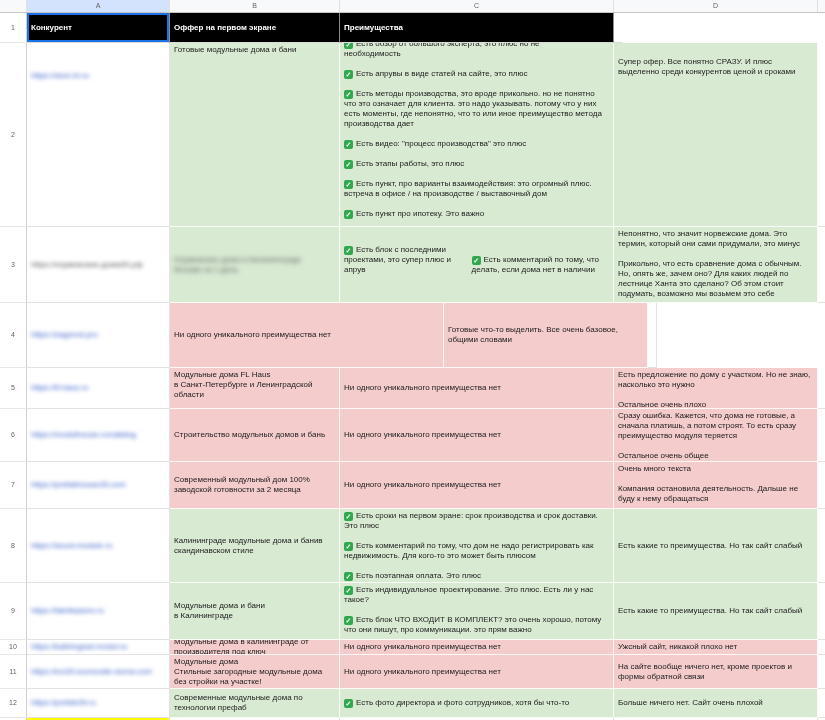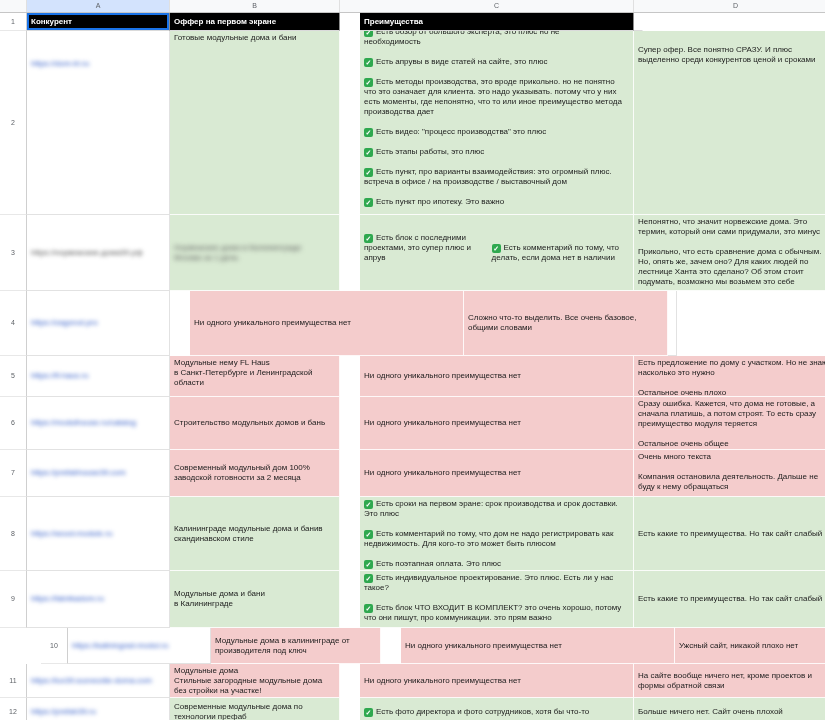--- a/index.html
+++ b/index.html
@@ -4,21 +4,21 @@
 <style>
   html,body{margin:0;padding:0;background:#fff;}
   #app{position:relative;width:825px;height:720px;overflow:hidden;background:#fff;
        font-family:"Liberation Sans",sans-serif;font-size:8px;line-height:10px;color:#1b1b1b;}
   
   .hstrip{display:flex;height:13px;background:#f8f9fa;box-sizing:border-box;
           border-bottom:1px solid #c6c6c6;}
   .hcell{box-sizing:border-box;border-right:1px solid #e0e0e0;color:#5f6368;font-size:7px;
          display:flex;align-items:center;justify-content:center;flex:none;}
   .hcell.sel{background:#d3e3fd;}
-  .w-gut{width:27px;} .w-a{width:143px;} .w-b{width:170px;} .w-c{width:274px;margin-left:20px;}
+  .w-gut{width:27px;} .w-a{width:143px;} .w-b{width:170px;} .w-c{width:274px;}
   .w-d{width:204px;} .w-e{width:7px;border-right:none;}
   
   .row{display:flex;box-sizing:border-box;flex:none;}
   .gut{width:27px;flex:none;box-sizing:border-box;background:#fff;
        border-right:1px solid #cfcfcf;border-bottom:1px solid #e8e8e8;
        display:flex;align-items:center;justify-content:center;color:#5f6368;font-size:7px;}
   .cell{box-sizing:border-box;flex:none;border-right:1px solid #e2e2e2;border-bottom:1px solid #e2e2e2;
         padding:2px 4px;overflow:hidden;white-space:pre-line;}
   .cell.g{background:#d9ead3;border-right-color:rgba(255,255,255,.85);border-bottom-color:rgba(255,255,255,.85);}
   .cell.r{background:#f4cccc;border-right-color:rgba(255,255,255,.85);border-bottom-color:rgba(255,255,255,.85);}
@@ -48,21 +48,21 @@
 
   <div class="hstrip">
     <div class="hcell w-gut"></div>
     <div class="hcell w-a sel">A</div>
     <div class="hcell w-b">B</div>
     <div class="hcell w-c">C</div>
     <div class="hcell w-d">D</div>
     <div class="hcell w-e"></div>
   </div>
 
-  <div class="row hdr" style="height:18px">
+  <div class="row hdr" style="height:30px">
     <div class="gut">1</div>
     <div class="cell w-a selbox">Конкурент</div>
     <div class="cell w-b">Оффер на первом экране</div>
     <div class="cell w-c">Преимущества</div>
     <div class="cell w-e plain"></div>
   </div>
 
   <div id="rows">
       <div class="row" style="height: 184px;">
         <div class="gut">2</div>
@@ -81,27 +81,27 @@
         <div class="cell w-c g vc"><div class="item"><span class="chk">✓</span>Есть блок с последними проектами, это супер плюс и апрув</div><div class="item"><span class="chk">✓</span>Есть комментарий по тому, что делать, если дома нет в наличии</div></div>
         <div class="cell w-d g"><span>Непонятно, что значит норвежские дома. Это термин, который они сами придумали, это минус
 
 Прикольно, что есть сравнение дома с обычным. Но, опять же, зачем оно? Для каких людей по лестнице Ханта это сделано? Об этом стоит подумать, возможно мы возьмем это себе</span></div>
         <div class="cell w-e"></div>
       </div>
       <div class="row" style="height: 65px;">
         <div class="gut">4</div>
         <div class="cell w-a vc"><span class="link">https://zagorod.pro</span></div>
         <div class="cell w-c r vc"><span>Ни одного уникального преимущества нет</span></div>
-        <div class="cell w-d r vc"><span>Сложно что-то выделить. Все очень базовое, общими словами</span></div>
+        <div class="cell w-d r vc"><span>Готовые что-то выделить. Все очень базовое, общими словами</span></div>
         <div class="cell w-e"></div>
       </div>
       <div class="row" style="height: 41px;">
         <div class="gut">5</div>
         <div class="cell w-a vc"><span class="link">https://fl-haus.ru</span></div>
-        <div class="cell w-b r"><span>Модульные нему FL Haus
+        <div class="cell w-b r"><span>Модульные дома FL Haus
 в Санкт-Петербурге и Ленинградской области</span></div>
         <div class="cell w-c r vc"><span>Ни одного уникального преимущества нет</span></div>
         <div class="cell w-d r"><span>Есть предложение по дому с участком. Но не знаю, насколько это нужно
 
 Остальное очень плохо</span></div>
         <div class="cell w-e"></div>
       </div>
       <div class="row" style="height: 53px;">
         <div class="gut">6</div>
         <div class="cell w-a vc"><span class="link">https://modulhouse.ru/catalog</span></div>
@@ -133,21 +133,21 @@
       </div>
       <div class="row" style="height: 57px;">
         <div class="gut">9</div>
         <div class="cell w-a vc"><span class="link">https://fabrikadom.ru</span></div>
         <div class="cell w-b g vc"><span>Модульные дома и бани
 в Калининграде</span></div>
         <div class="cell w-c g"><div class="item"><span class="chk">✓</span>Есть индивидуальное проектирование. Это плюс. Есть ли у нас такое?</div><div class="item"><span class="chk">✓</span>Есть блок ЧТО ВХОДИТ В КОМПЛЕКТ? это очень хорошо, потому что они пишут, про коммуникации. это прям важно</div></div>
         <div class="cell w-d g vc"><span>Есть какие то преимущества. Но так сайт слабый</span></div>
         <div class="cell w-e"></div>
       </div>
-      <div class="row" style="height: 36px; padding-left: 41px;">
+      <div class="row" style="height: 15px;">
         <div class="gut">10</div>
         <div class="cell w-a vc"><span class="link">https://kaliningrad-modul.ru</span></div>
         <div class="cell w-b r vc"><span>Модульные дома в калининграде от производителя под ключ</span></div>
         <div class="cell w-c r vc"><span>Ни одного уникального преимущества нет</span></div>
         <div class="cell w-d r vc"><span>Ужсный сайт, никакой плохо нет</span></div>
         <div class="cell w-e"></div>
       </div>
       <div class="row" style="height: 34px;">
         <div class="gut">11</div>
         <div class="cell w-a vc"><span class="link">https://lux39.sozvezdie-doma.com</span></div>

